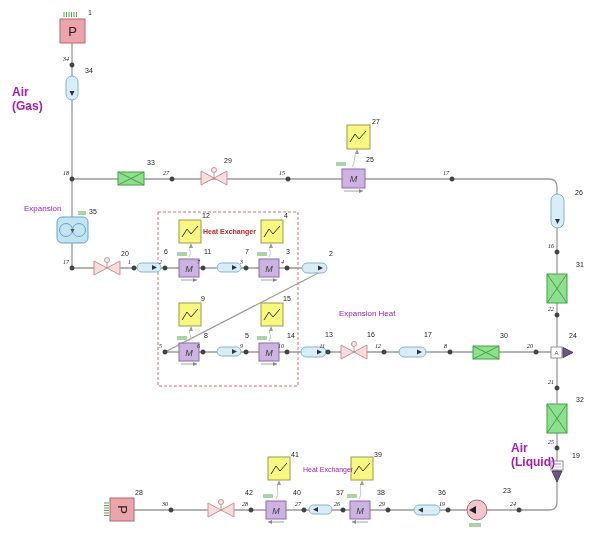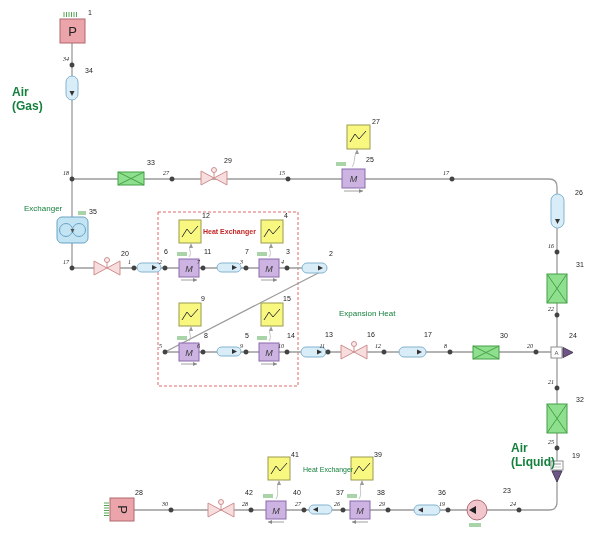--- a/index.html
+++ b/index.html
@@ -1,19 +1,19 @@
 <!DOCTYPE html>
 <html><head>
 <meta charset="utf-8">
 <style>
   html,body{margin:0;padding:0;background:#fff;}
   .canvas{position:relative;width:600px;height:538px;background:#ffffff;overflow:hidden;
           font-family:"Liberation Sans",sans-serif;}
   .canvas svg{position:absolute;left:0;top:0;}
-  .txt{position:absolute;color:#15803d;white-space:pre-line;z-index:5;}
+  .txt{position:absolute;color:#a21caf;white-space:pre-line;z-index:5;}
   .big{font-size:12px;font-weight:bold;line-height:1.2;}
   .small{font-size:8px;}
   .tiny{font-size:7px;}
   .redlbl{color:#c22727;font-weight:bold;font-size:7px;}
 </style>
 </head>
 <body>
 
 <div class="canvas">
   <svg id="net" width="600" height="538" viewBox="0 0 600 538">
@@ -468,19 +468,19 @@
     <circle cx="251" cy="510" r="2.2" fill="#454545" stroke="#2a2a2a" stroke-width="0.5"></circle>
     <text x="248" y="506" font-size="6" font-style="italic" fill="#222" text-anchor="end" font-family="Liberation Serif, serif">28</text>
       </g>
       <g>
     <circle cx="171" cy="510" r="2.2" fill="#454545" stroke="#2a2a2a" stroke-width="0.5"></circle>
     <text x="168" y="506" font-size="6" font-style="italic" fill="#222" text-anchor="end" font-family="Liberation Serif, serif">30</text>
       </g>
     </svg>
   <div class="txt big" style="left:12px;top:85px;">Air
 (Gas)</div>
-  <div class="txt small" style="left:24px;top:204px;">Exchanger</div>
+  <div class="txt small" style="left:24px;top:204px;">Expansion</div>
   <div class="txt redlbl" style="left:203px;top:228px;">Heat Exchanger</div>
   <div class="txt small" style="left:339px;top:309px;">Expansion Heat</div>
   <div class="txt tiny" style="left:303px;top:466px;">Heat Exchanger</div>
   <div class="txt big" style="left:511px;top:441px;">Air
 (Liquid)</div>
 </div>
 
 </body></html>

